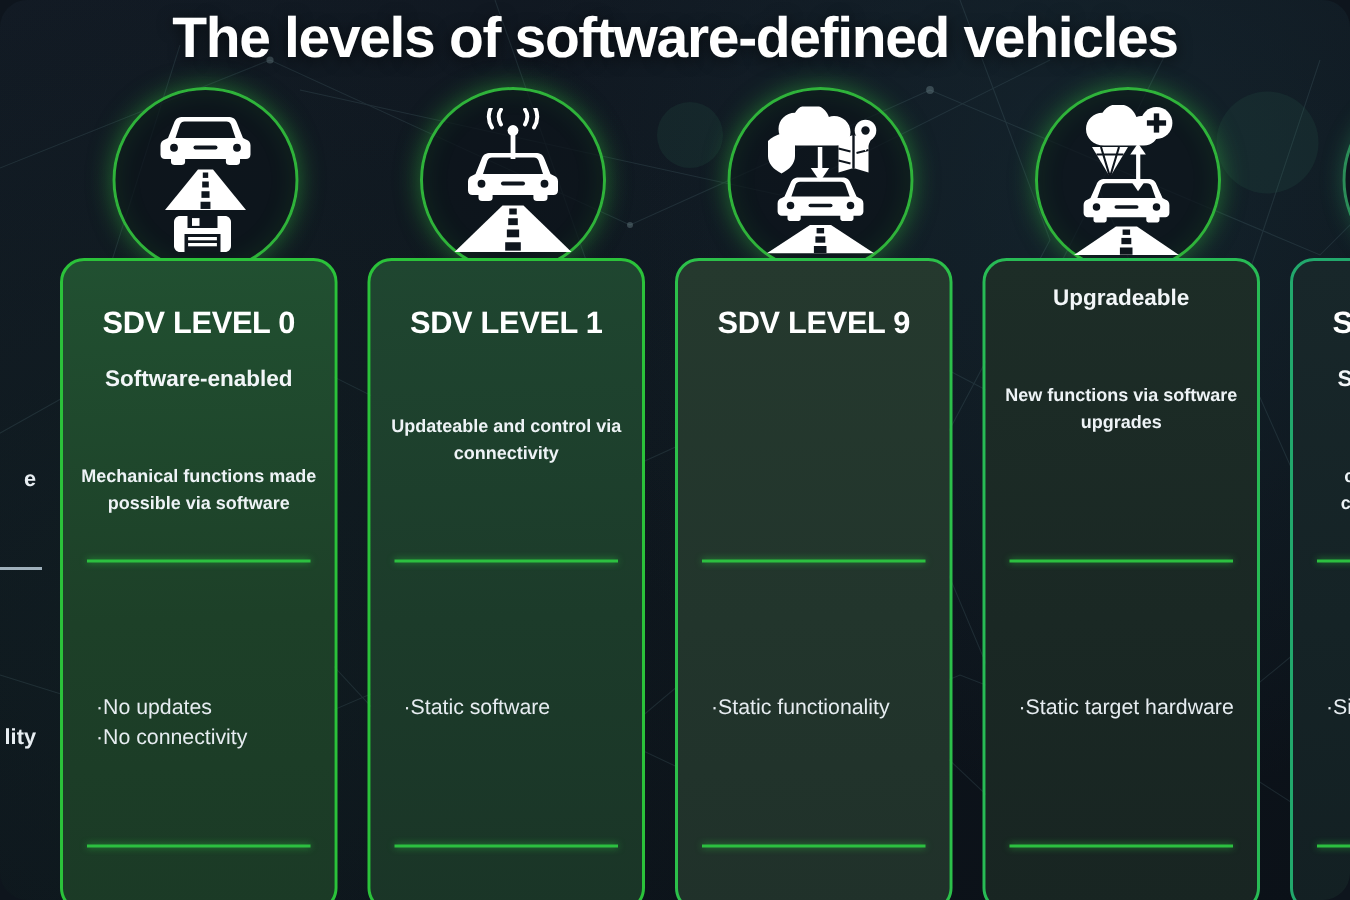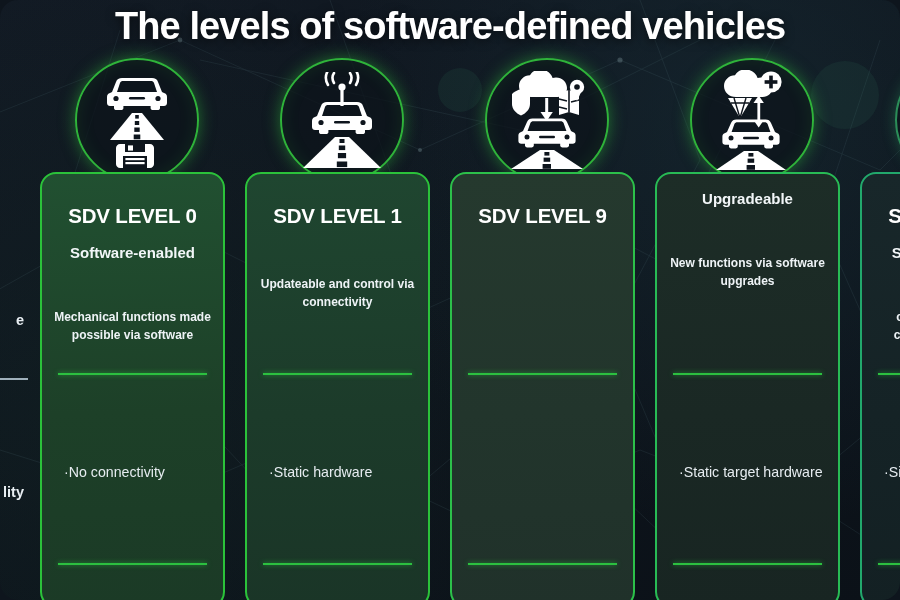--- a/index.html
+++ b/index.html
@@ -286,38 +286,42 @@
   <div class="icon-circle dim" id="icon-4">
     
   </div>
 
   <div class="card" id="card-0">
     <div class="level">SDV LEVEL 0</div>
     <div class="subtitle">Software-enabled</div>
     <div class="desc">Mechanical functions made possible via software</div>
     <div class="divider d1"></div>
     <div class="bullets">
+      <div class="b">·No updates</div>
       <div class="b">·No connectivity</div>
     </div>
     <div class="divider d2"></div>
   </div>
 
   <div class="card" id="card-1">
     <div class="level">SDV LEVEL 1</div>
     <div class="desc">Updateable and control via connectivity</div>
     <div class="divider d1"></div>
     <div class="bullets">
-      <div class="b">·Static hardware</div>
+      <div class="b">·Static software</div>
     </div>
     <div class="divider d2"></div>
   </div>
 
   <div class="card" id="card-2">
     <div class="level">SDV LEVEL 9</div>
     <div class="divider d1"></div>
+    <div class="bullets">
+      <div class="b">·Static functionality</div>
+    </div>
     <div class="divider d2"></div>
   </div>
 
   <div class="card" id="card-3">
     <div class="subtitle">Upgradeable</div>
     <div class="desc">New functions via software upgrades</div>
     <div class="divider d1"></div>
     <div class="bullets">
       <div class="b">·Static target hardware</div>
     </div>

